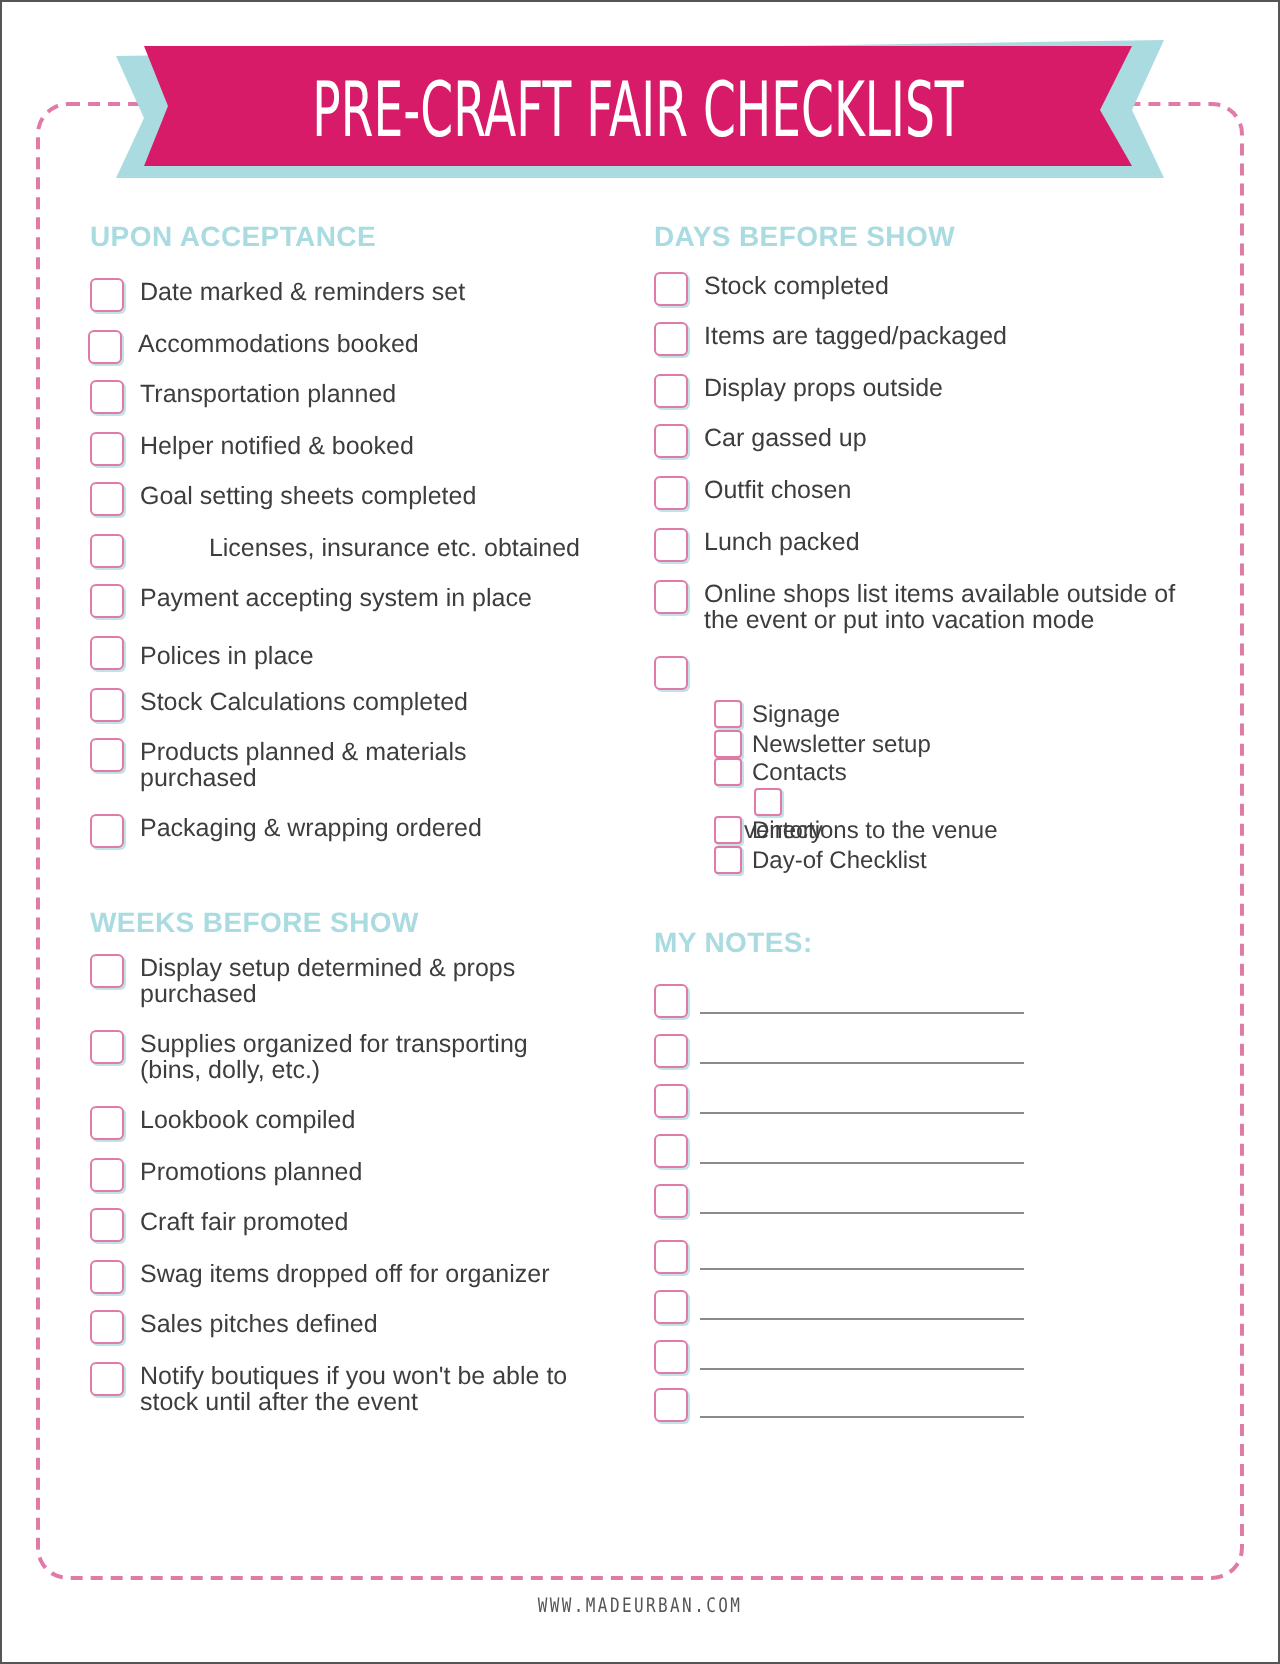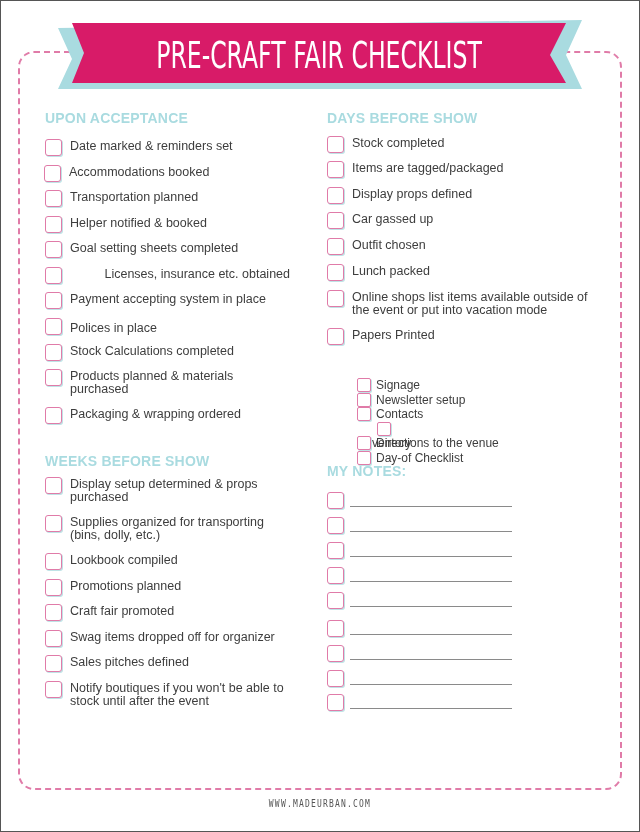--- a/index.html
+++ b/index.html
@@ -21,21 +21,21 @@
     }
     .section-title {
       position: absolute; font-weight: bold; font-size: 14px; color: #a9dbe0; letter-spacing: 0.2px;
     }
     .item { position: absolute; display: flex; align-items: flex-start; }
     .cb {
       width: 17px; height: 17px; border: 1.5px solid #e07ba8; border-radius: 3px;
       box-shadow: 1px 1px 0 #bfe3e6; flex: none; background: #fff;
     }
     .item .lbl { font-size: 12.5px; line-height: 13px; color: #3d3d3d; margin-left: 8px; margin-top: 1px; }
-    .sub { position: absolute; display: flex; align-items: center; height: 14.5px; margin-top: 28px; }
+    .sub { position: absolute; display: flex; align-items: center; height: 14.5px; }
     .sub .cb { width: 14px; height: 14px; border-radius: 2px; }
     .sub .lbl { font-size: 12px; color: #3d3d3d; margin-left: 5px; line-height: 14px; }
     .note { position: absolute; display: flex; align-items: flex-end; }
     .note .line { width: 162px; height: 1px; background: #8a8a8a; margin-left: 6px; margin-bottom: 2px; }
     .footer {
       position: absolute; left: 0; top: 798px; width: 640px; text-align: center;
       font-family: "DejaVu Sans Mono", monospace; font-size: 10px; color: #555; letter-spacing: 1.5px;
       transform: scaleX(0.8);
     }
   </style>
@@ -140,41 +140,40 @@
 <div class="item" style="left:327px; top:136px;">
     <span class="cb"></span>
     <span class="lbl" style="width:260px">Stock completed</span>
   </div>
 <div class="item" style="left:327px; top:161px;">
     <span class="cb"></span>
     <span class="lbl" style="width:260px">Items are tagged/packaged</span>
   </div>
 <div class="item" style="left:327px; top:187px;">
     <span class="cb"></span>
-    <span class="lbl" style="width:260px">Display props defined</span>
+    <span class="lbl" style="width:260px">Display props outside</span>
   </div>
 <div class="item" style="left:327px; top:212px;">
     <span class="cb"></span>
     <span class="lbl" style="width:260px">Car gassed up</span>
   </div>
 <div class="item" style="left:327px; top:238px;">
     <span class="cb"></span>
     <span class="lbl" style="width:260px">Outfit chosen</span>
   </div>
 <div class="item" style="left:327px; top:264px;">
     <span class="cb"></span>
     <span class="lbl" style="width:260px">Lunch packed</span>
   </div>
 <div class="item" style="left:327px; top:290px;">
     <span class="cb"></span>
     <span class="lbl" style="width:250px">Online shops list items available outside of the event or put into vacation mode</span>
   </div>
 <div class="item" style="left:327px; top:328px;">
     <span class="cb"></span>
-    <span class="lbl" style="width:260px">Papers Printed</span>
   </div>
 
 <div class="sub" style="left:357px; top:350px;">
     <span class="cb"></span>
     <span class="lbl">Signage</span>
   </div>
 <div class="sub" style="left:357px; top:364.5px;">
     <span class="cb"></span>
     <span class="lbl">Newsletter setup</span>
   </div>

